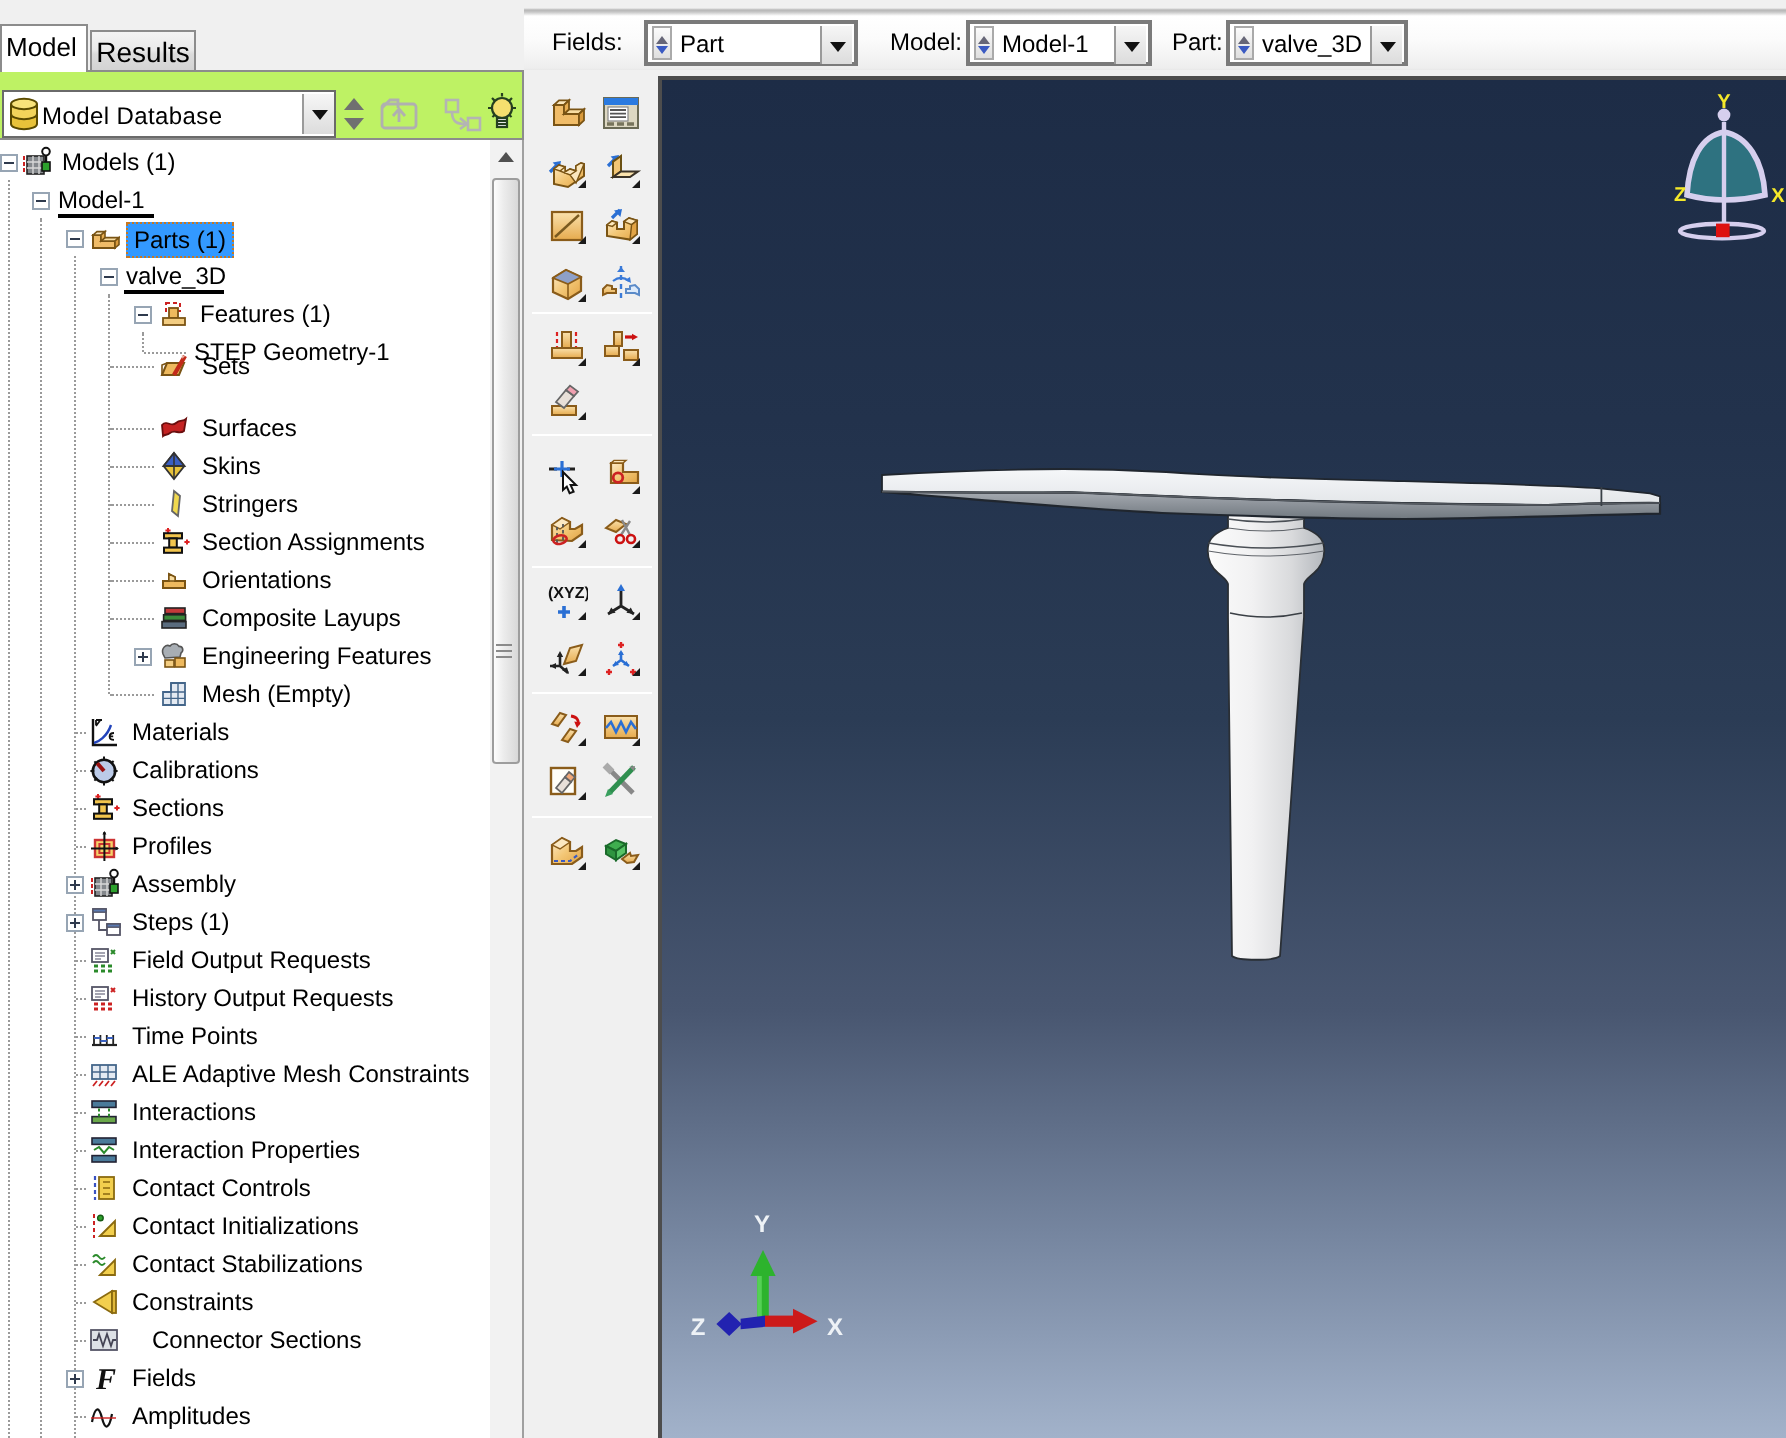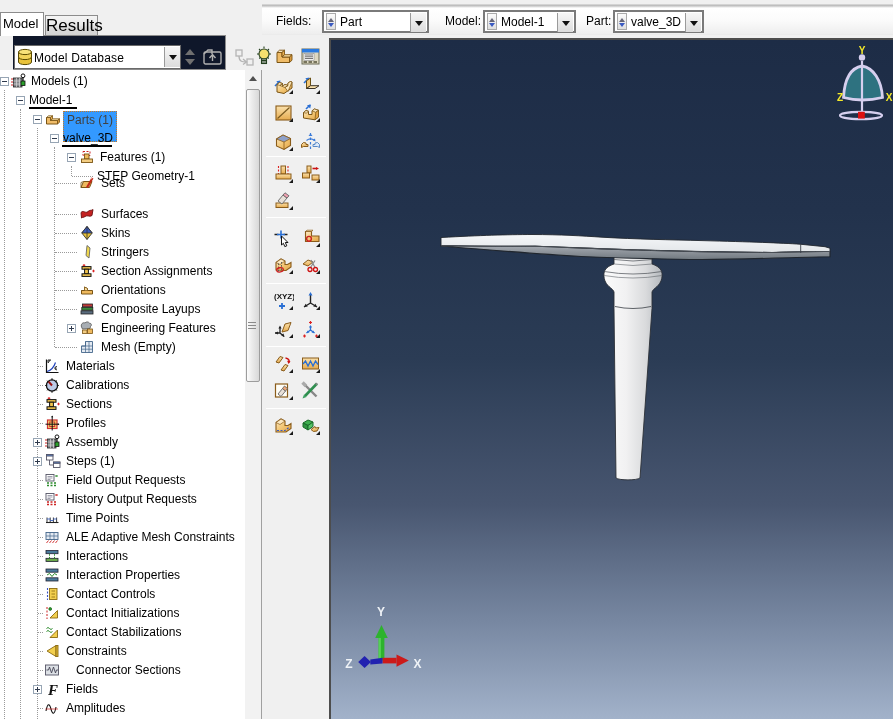--- a/index.html
+++ b/index.html
@@ -3,38 +3,38 @@
 <meta charset="utf-8">
 <style>
 html,body{margin:0;padding:0;width:893px;height:719px;overflow:hidden;background:#f0f0f0;
 font-family:"Liberation Sans",sans-serif;}
 *{box-sizing:border-box;}
 .abs{position:absolute;}
 
 #tabModel{left:0;top:12px;width:44px;height:24px;background:#ffffff;border:1px solid #8c8c8c;border-bottom:none;z-index:3;
 font-size:13px;color:#000;text-align:left;padding-left:2px;line-height:22px;}
 #tabResults{left:45px;top:15px;width:53px;height:22px;background:linear-gradient(#f4f4f4,#e9e9e9 45%,#dcdcdc 55%,#d2d2d2);border:1px solid #8c8c8c;
-font-size:17px;color:#000;text-align:center;line-height:20px;}
-
-#lefttb{left:0;top:35px;width:213px;height:35px;background:#0f172a;border:1px solid #8c8c8c;border-left:none;z-index:2;margin-left:13px;}
+font-size:14px;color:#000;text-align:center;line-height:20px;}
+
+#lefttb{left:0;top:35px;width:262px;height:35px;background:#bef264;border:1px solid #8c8c8c;border-left:none;z-index:2;}
 #combo1{left:1px;top:9px;width:167px;height:24px;background:#fff;border:1px solid #6a6a6a;}
 #combo1 .txt{left:19px;top:5px;font-size:12px;letter-spacing:0.2px;color:#000;}
 .ddbtn{top:1px;width:16px;background:linear-gradient(#f6f6f6,#dcdcdc);border-left:1px solid #9a9a9a;}
 .ddbtn:after{content:"";position:absolute;left:4px;top:8px;border:4px solid transparent;border-top:5px solid #111;}
 
 #tree{left:0;top:70px;width:262px;height:649px;background:#ffffff;border-right:1px solid #a0a0a0;overflow:hidden;}
 .row{position:absolute;height:19px;font-size:12px;color:#000;white-space:nowrap;}
 .row span.lbl{position:absolute;top:2px;}
 .ic{position:absolute;top:1px;}
 .eb{position:absolute;width:9px;height:9px;top:5px;background:#fff;border:1px solid #97a5b4;}
 .eb i{position:absolute;left:1px;top:3px;width:5px;height:1px;background:#2f3a4d;}
 .eb.plus b{position:absolute;left:3px;top:1px;width:1px;height:5px;background:#2f3a4d;}
 .vline{position:absolute;width:0;border-left:1px dotted #9a9a9a;}
 .hline{position:absolute;height:0;border-top:1px dotted #9a9a9a;}
-.hl{position:absolute;left:63px;top:1px;height:31px;background:#3399ff;border:1px dotted #c87820;color:#404040;}
+.hl{position:absolute;left:63px;top:1px;height:18px;background:#3399ff;border:1px dotted #c87820;color:#000000;}
 .hl span{padding:0 3px;font-size:12px;line-height:16px;}
 .undl{position:absolute;height:2px;background:#000;}
 
 #sbar{left:245px;top:70px;width:16px;height:649px;background:#f2f2f2;}
 #sbup{left:0;top:0;width:16px;height:17px;background:#f2f2f2;}
 #sbup:after{content:"";position:absolute;left:4px;top:6px;border:4px solid transparent;border-bottom:5px solid #505050;border-top:none;}
 #sbthumb{left:1px;top:19px;width:14px;height:293px;background:linear-gradient(90deg,#fdfdfd,#ececec 40%,#d8d8d8);border:1px solid #9d9d9d;border-radius:2px;}
 .grip{position:absolute;left:3px;width:8px;height:1px;background:#8a8a8a;}
 
 #toolbox{left:262px;top:35px;width:67px;height:684px;background:#f0f0f0;}

